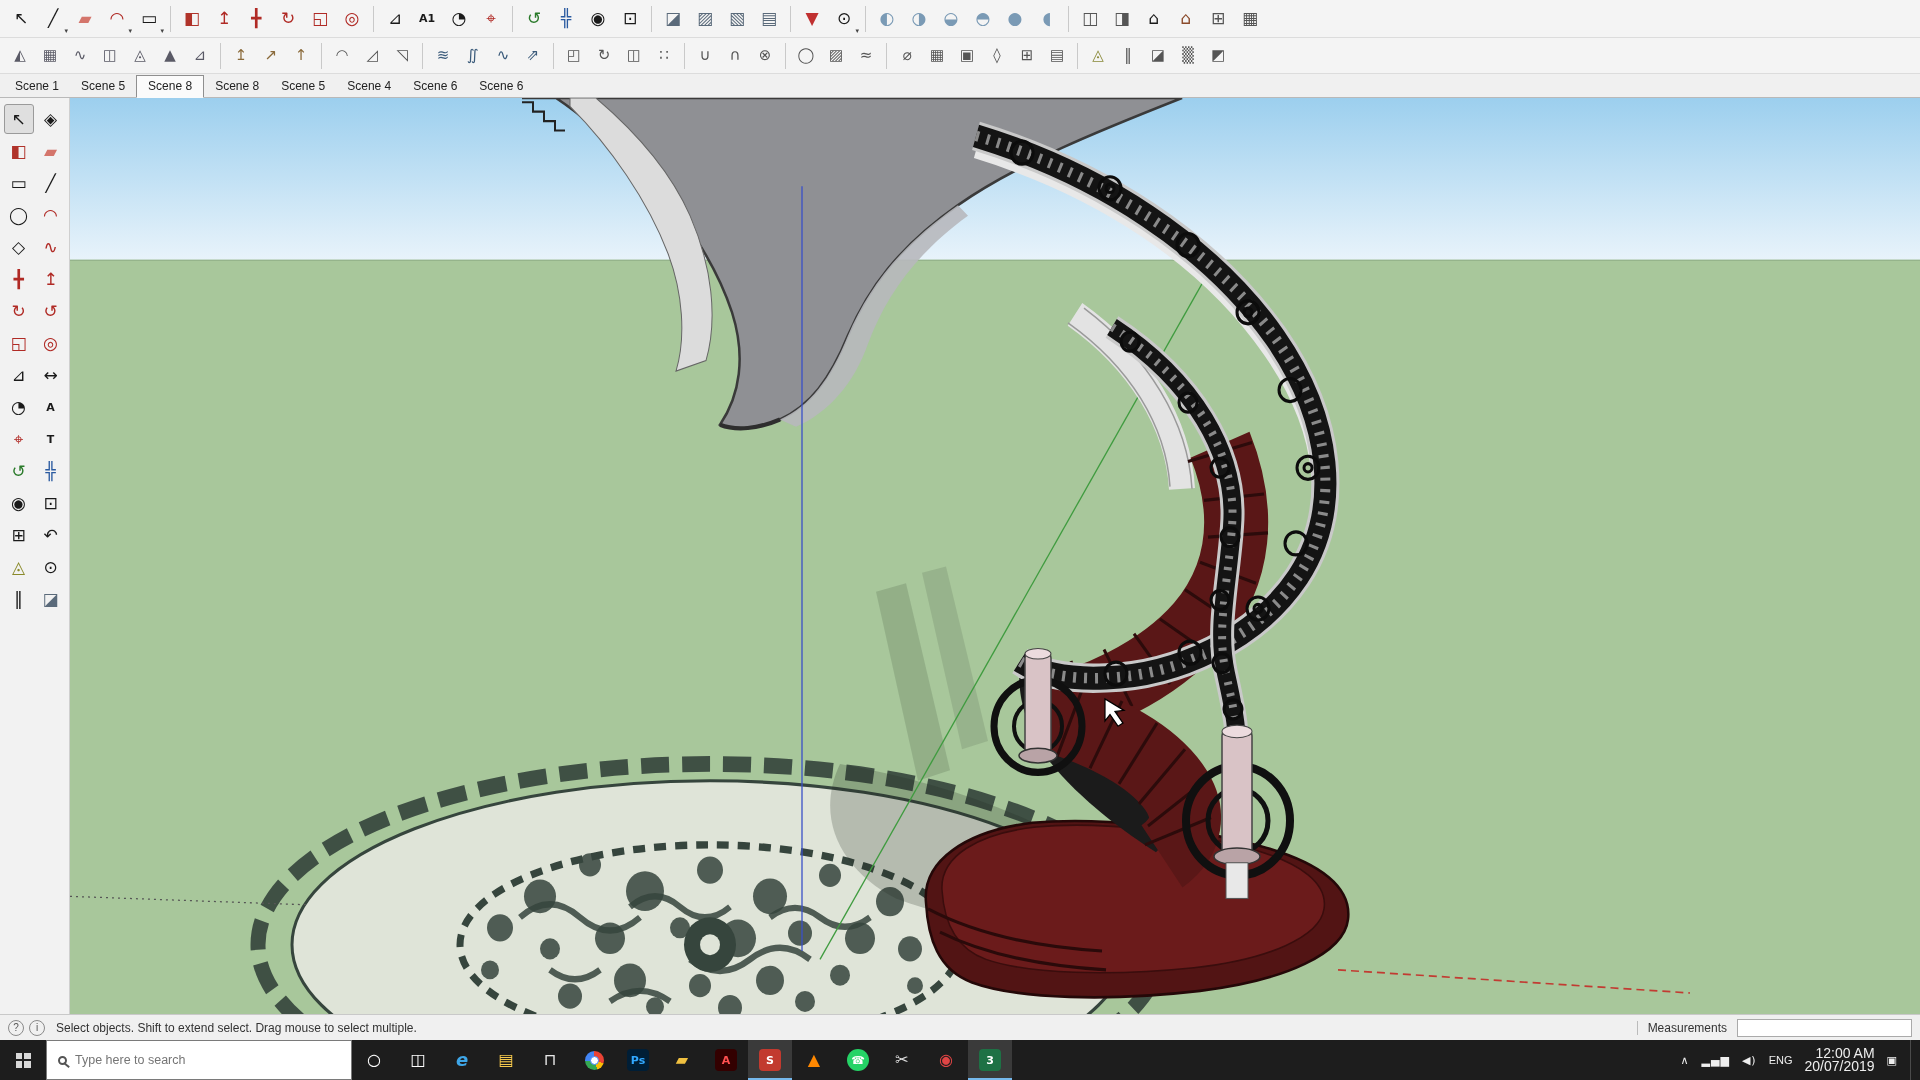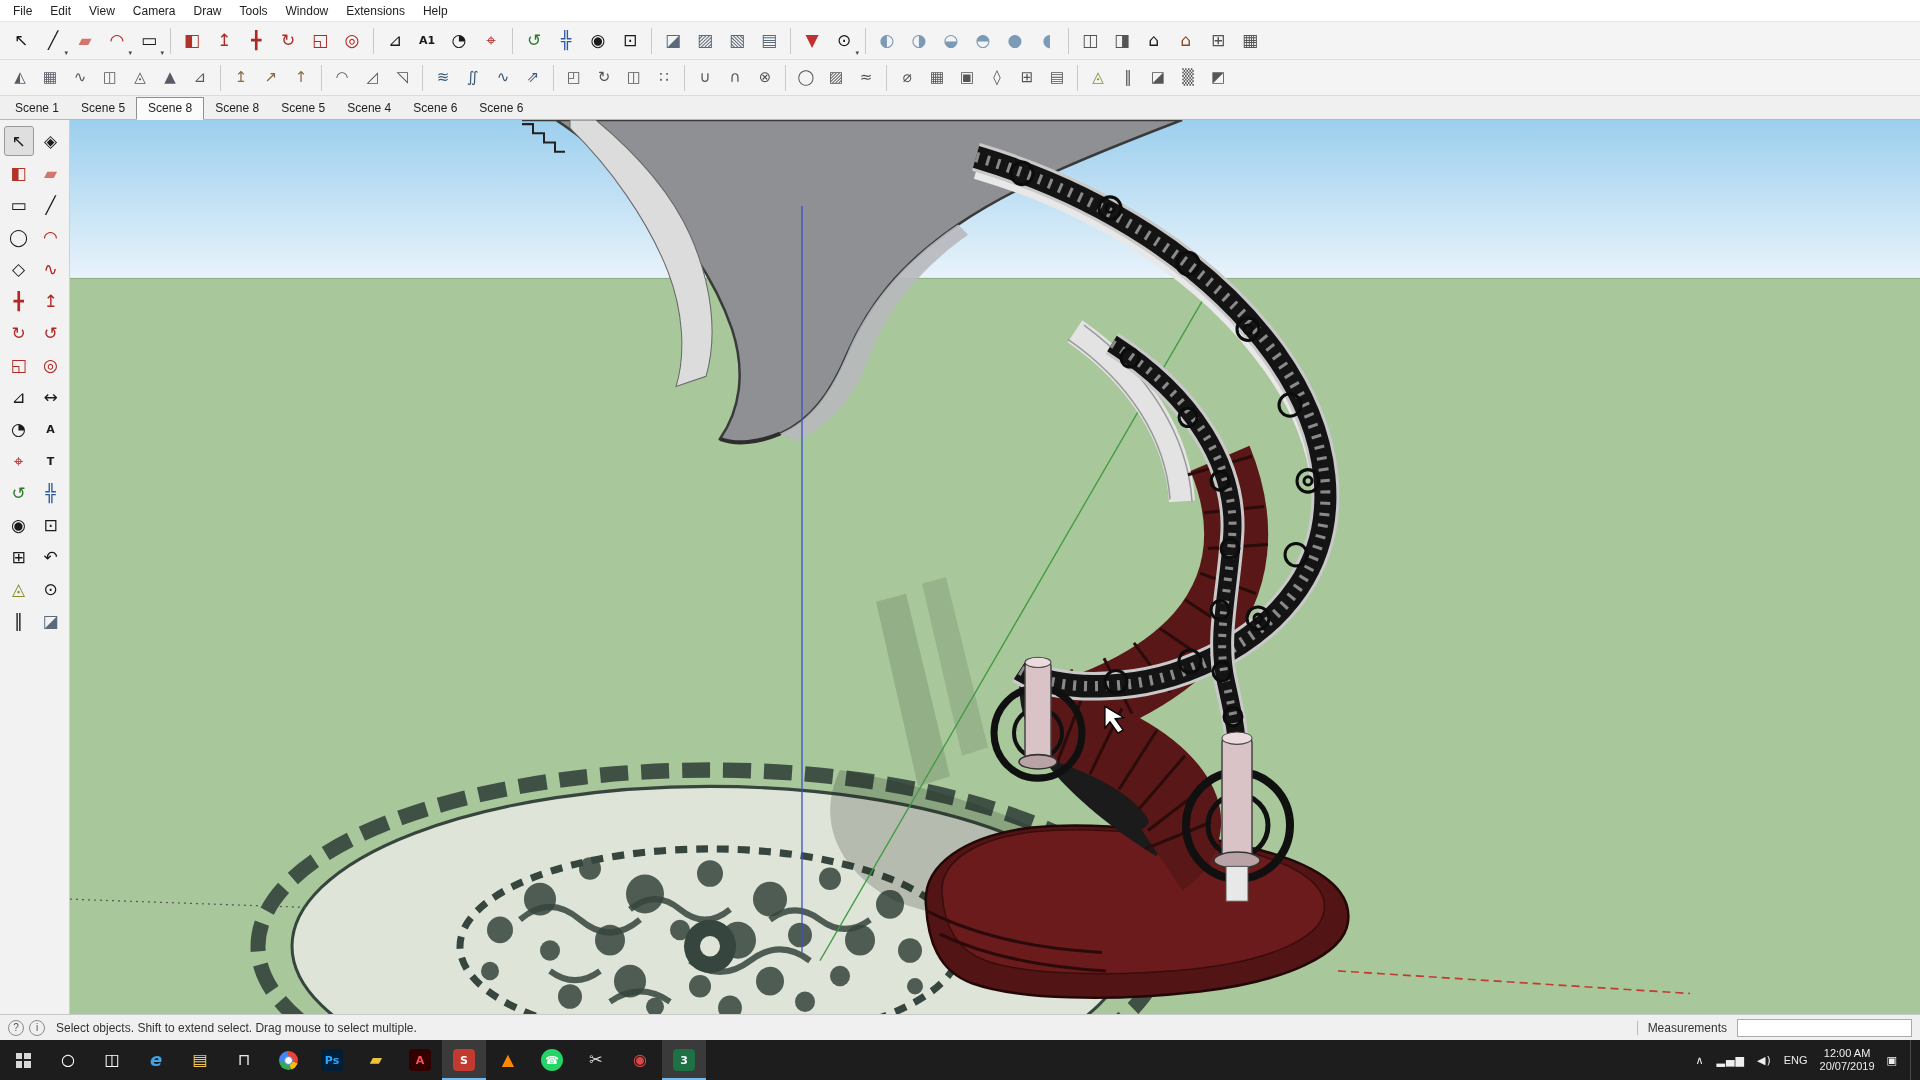--- a/index.html
+++ b/index.html
@@ -72,40 +72,29 @@
 .tb-app.active{background:#3a3a3a;box-shadow:inset 0 -2px 0 #76b9ed}
 .app-glyph{line-height:1;font-family:"DejaVu Sans",sans-serif}
 .app-glyph.badged{width:22px;height:22px;border-radius:4px;display:flex;align-items:center;justify-content:center;font-size:11px;font-weight:bold}
 .app-glyph.round{border-radius:50%}
 .app-glyph.ital{font-style:italic;font-weight:bold;font-size:18px}
 .chrome-icon{width:19px;height:19px;border-radius:50%;background:conic-gradient(#ea4335 0 30%,#fbbc05 30% 45%,#34a853 45% 75%,#4285f4 75% 100%);position:relative}
 .chrome-icon::after{content:"";position:absolute;inset:5px;background:#fff;border:1.5px solid #4285f4;border-radius:50%}
 .tray{margin-left:auto;display:flex;align-items:center;gap:12px;padding-right:4px;font-size:11px}
 #tray-icons{display:flex;gap:12px;align-items:center}
 .tray-glyph{font-size:11px;letter-spacing:1px;font-family:"DejaVu Sans",sans-serif}
-.clock{text-align:center;font-size:11px;line-height:13px}
+.clock{text-align:right;font-size:14px;line-height:13px}
 .show-desktop{width:6px;border-left:1px solid #4a4a4a;height:100%}
 </style>
 </head>
 <body>
 
 <div class="screen">
 
 
-  <div class="menubar" id="menubar">
-      <div class="menu-item">File</div>
-      <div class="menu-item">Edit</div>
-      <div class="menu-item">View</div>
-      <div class="menu-item">Camera</div>
-      <div class="menu-item">Draw</div>
-      <div class="menu-item">Tools</div>
-      <div class="menu-item">Window</div>
-      <div class="menu-item">Extensions</div>
-      <div class="menu-item">Help</div>
-    </div>
 
   <div class="toolbar toolbar-main" id="toolbar-main">
       <div class="tb-btn">
         <span class="glyph" style="color: rgb(26, 26, 26);">↖</span>
       </div>
       <div class="tb-btn">
         <span class="glyph" style="color: rgb(26, 26, 26);">╱</span>
         <span class="dd">▾</span>
       </div>
       <div class="tb-btn">
@@ -645,20 +634,24 @@
     <div class="meas">
       <span class="meas-label">Measurements</span>
       <input class="meas-input" readonly="" value="" style="">
     </div>
   </div>
 
   <div class="taskbar">
     <div class="tb-start">
       <span class="win-logo"></span>
     </div>
+    <div class="tb-search">
+      <span class="mag"></span>
+      <input placeholder="Type here to search" style="">
+    </div>
     <div id="tb-apps" class="tb-apps">
         <div class="tb-app">
           <span class="app-glyph" style="color: rgb(255, 255, 255);">○</span>
         </div>
         <div class="tb-app">
           <span class="app-glyph" style="color: rgb(255, 255, 255);">◫</span>
         </div>
         <div class="tb-app">
           <span class="app-glyph ital" style="color: rgb(62, 166, 232);">e</span>
         </div>

